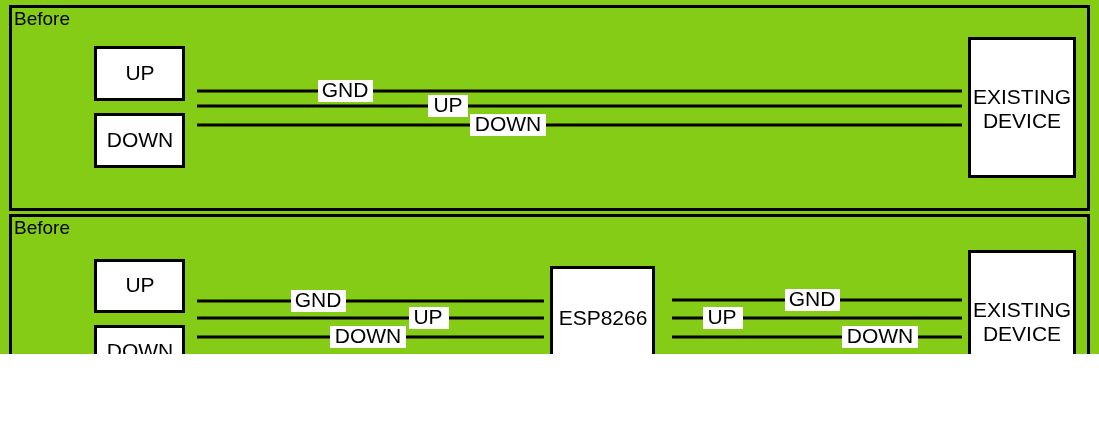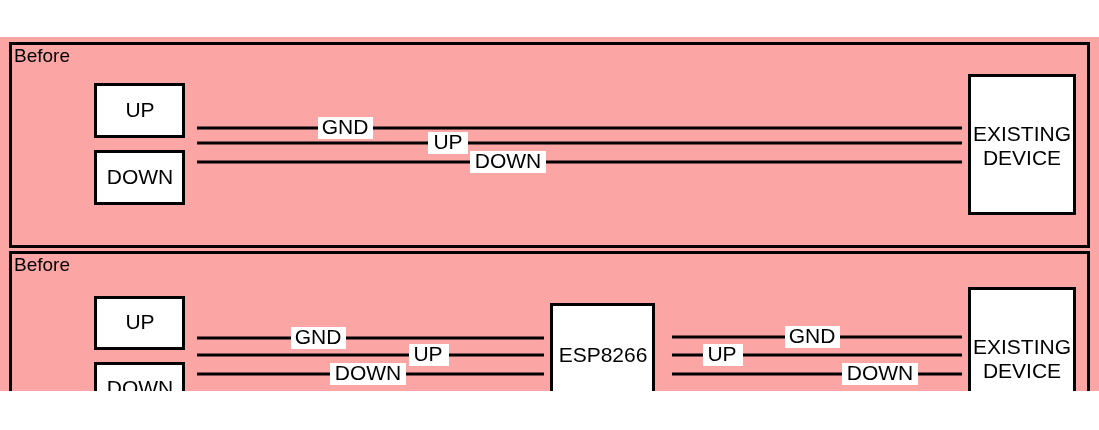--- a/index.html
+++ b/index.html
@@ -7,23 +7,22 @@
     padding: 0;
     background: #ffffff;
   }
   body {
     font-family: "Liberation Sans", sans-serif;
   }
   #diagram-root {
     position: relative;
     width: 1099px;
     height: 354px;
-    background: #fca5a5;
+    background: #84cc16;
     overflow: hidden;
-    margin-top: 37px;
   }
   svg.diagram {
     display: block;
     width: 1099px;
     height: 430px;
   }
   .panel-border {
     fill: none;
     stroke: #000000;
     stroke-width: 3;

